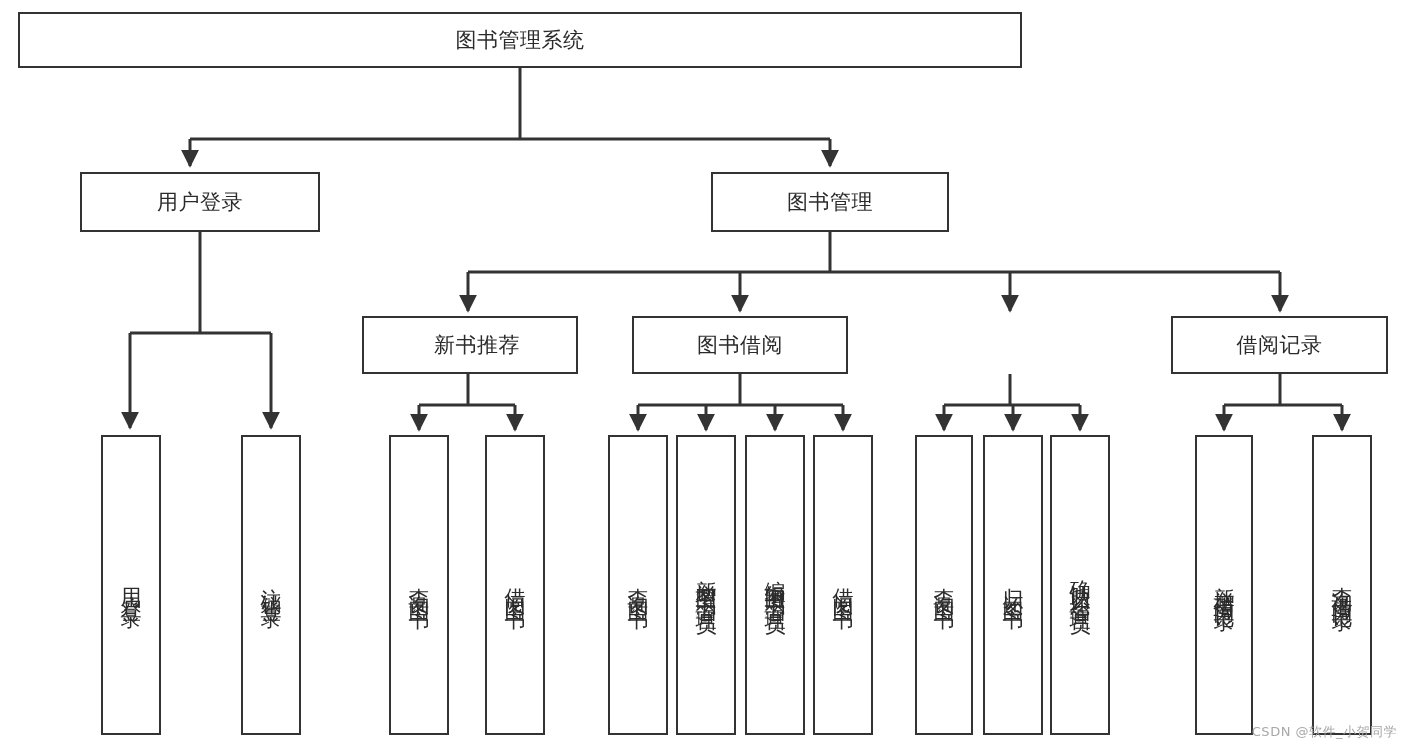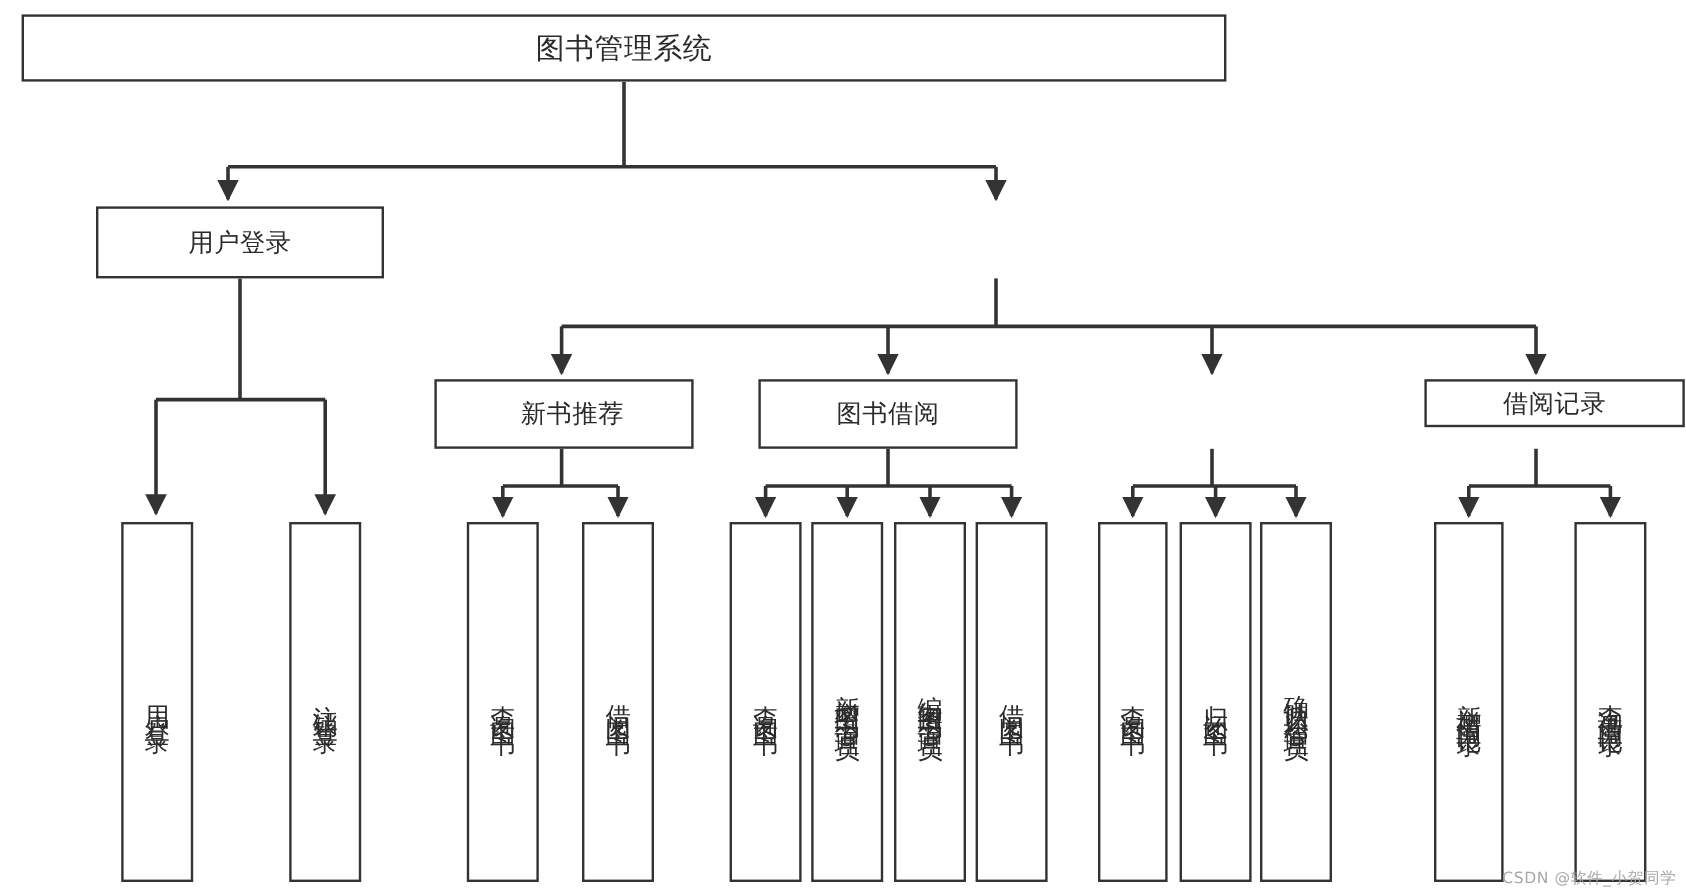--- a/index.html
+++ b/index.html
@@ -26,21 +26,21 @@
   }
   .node .lbl{
     display:block;
     text-align:center;
     line-height:1.18;
     letter-spacing:0.5px;
     color:#2b2b2b;
   }
   
   .node.h .lbl{font-size:21px;}
-  .node.root .lbl{font-size:24px;}
+  .node.root .lbl{font-size:21px;}
   
   .node.v{
     padding:6px 2px;
   }
   .node.v .lbl{
     writing-mode:vertical-rl;
     text-orientation:upright;
     font-size:21px;
     line-height:1.05;
     letter-spacing:7px;
@@ -119,28 +119,31 @@
     </g>
   </svg>
 
   <div class="node h root" style="left:18px;top:12px;width:1004px;height:56px;">
     <span class="lbl">图书管理系统</span>
   </div>
 
   <div class="node h" style="left:80px;top:172px;width:240px;height:60px;">
     <span class="lbl">用户登录</span>
   </div>
+  <div class="node h" style="left:711px;top:172px;width:238px;height:60px;">
+    <span class="lbl">图书管理</span>
+  </div>
 
   <div class="node h" style="left:362px;top:316px;width:216px;height:58px;padding-left:14px;">
     <span class="lbl">新书推荐</span>
   </div>
   <div class="node h" style="left:632px;top:316px;width:216px;height:58px;">
     <span class="lbl">图书借阅</span>
   </div>
-  <div class="node h" style="left:1171px;top:316px;width:217px;height:40px;margin-left:16px;">
+  <div class="node h" style="left:1171px;top:316px;width:217px;height:58px;">
     <span class="lbl">借阅记录</span>
   </div>
 
   <div class="node v" style="left:101px;top:435px;width:60px;height:300px;">
     <span class="lbl">用户登录</span>
   </div>
   <div class="node v" style="left:241px;top:435px;width:60px;height:300px;">
     <span class="lbl">注销登录</span>
   </div>
 

